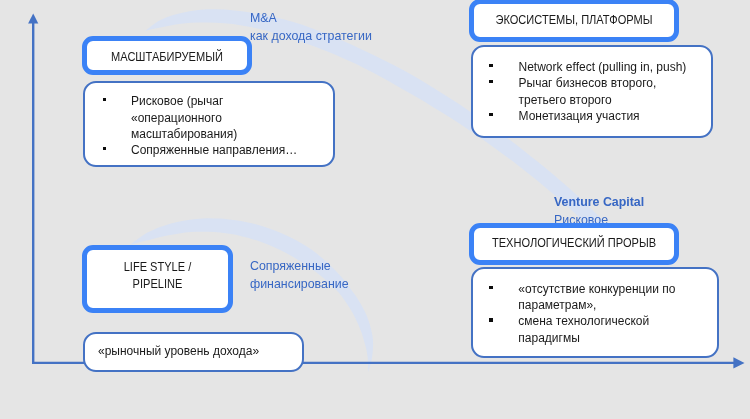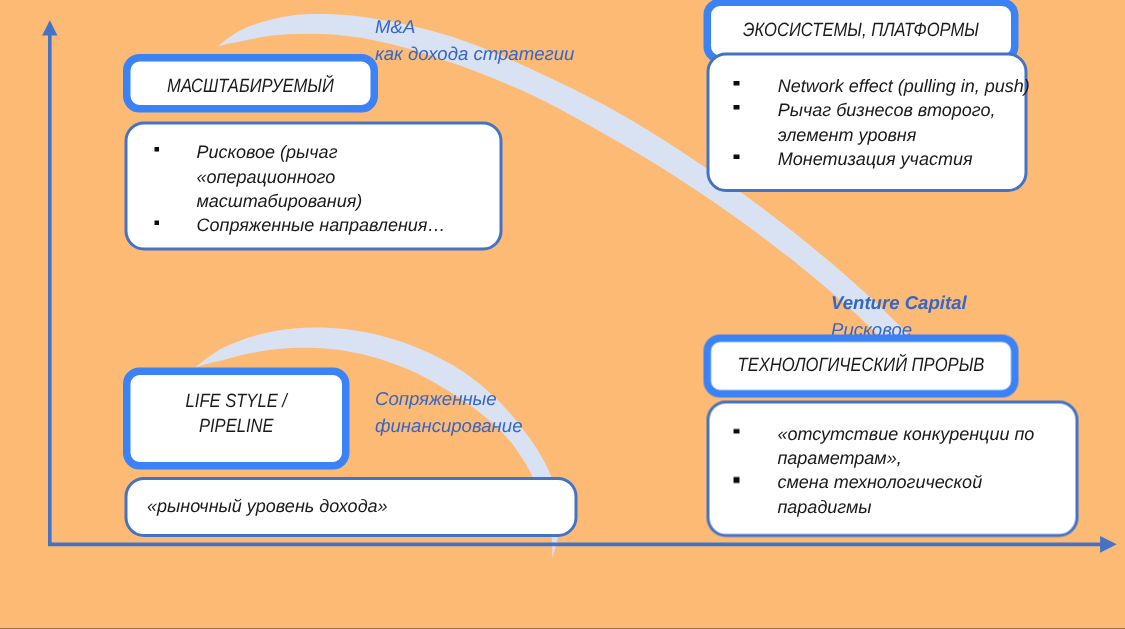--- a/index.html
+++ b/index.html
@@ -1,18 +1,18 @@
 <!DOCTYPE html>
 <html><head>
 <meta charset="utf-8">
 <style>
   html,body{margin:0;padding:0;background:#000;}
   body{width:750px;height:419px;overflow:hidden;font-family:"Liberation Sans",sans-serif;
        -webkit-font-smoothing:antialiased;}
-  #stage{position:relative;width:750px;height:419px;background:#fdba74;font-style:italic;}
+  #stage{position:relative;width:750px;height:419px;background:#e5e5e5;}
   svg.layer{position:absolute;left:0;top:0;width:750px;height:419px;}
   .hdr{position:absolute;background:#ffffff;border:5px solid #3b82f6;border-radius:11px;
        box-sizing:border-box;}
   .hdr .t{position:absolute;left:0;right:0;color:#1a1a1a;font-size:12.8px;white-space:pre;
           text-align:center;line-height:16.2px;transform:scaleX(0.864) translateZ(0);}
   .body{position:absolute;background:#ffffff;border:2.5px solid #4472C4;border-radius:13px;
         box-sizing:border-box;}
   .row{position:absolute;color:#1a1a1a;font-size:12px;line-height:16.2px;white-space:pre;transform:translateZ(0);}
   .bul{position:absolute;width:3.4px;height:3.2px;background:#0d0d0d;}
   .lbl{position:absolute;font-size:12.4px;line-height:18px;white-space:pre;color:#3767C4;transform:translateZ(0);}
@@ -48,35 +48,35 @@
     <div class="row" style="left:46px;top:10.8px;">Рисковое (рычаг
 «операционного
 масштабирования)</div>
     <div class="bul" style="left:17.5px;top:64.2px;"></div>
     <div class="row" style="left:46px;top:59.4px;">Сопряженные направления…</div>
   </div>
 
   <div class="hdr" style="left:469px;top:-1px;width:210px;height:43px;">
     <div class="t" style="top:7.8px;">ЭКОСИСТЕМЫ, ПЛАТФОРМЫ</div>
   </div>
-  <div class="body" style="left:471px;top:35px;width:214px;height:92.5px;">
+  <div class="body" style="left:471px;top:45px;width:242px;height:92.5px;">
     <div class="bul" style="left:16.4px;top:16.9px;"></div>
     <div class="row" style="left:45.5px;top:12.1px;">Network effect (pulling in, push)</div>
     <div class="bul" style="left:16.4px;top:33.2px;"></div>
     <div class="row" style="left:45.5px;top:28.3px;">Рычаг бизнесов второго,
-элемент уровня</div>
+третьего второго</div>
     <div class="bul" style="left:16.4px;top:66px;"></div>
     <div class="row" style="left:45.5px;top:60.7px;">Монетизация участия</div>
   </div>
 
   <div class="hdr" style="left:82px;top:245px;width:151px;height:68px;">
     <div class="t" style="top:9.3px;">LIFE STYLE /
 PIPELINE</div>
   </div>
-  <div class="body" style="left:83px;top:318px;width:302px;height:39.5px;padding-left:48px;">
+  <div class="body" style="left:83px;top:332px;width:221px;height:39.5px;padding-left:48px;">
     <div class="row" style="left:13px;top:9px;">«рыночный уровень дохода»</div>
   </div>
 
   <div class="hdr" style="left:469px;top:223px;width:210px;height:42px;padding-left:32px;">
     <div class="t" style="top:7.0px;">ТЕХНОЛОГИЧЕСКИЙ ПРОРЫВ</div>
   </div>
   <div class="body" style="left:471px;top:266.5px;width:248px;height:91px;">
     <div class="bul" style="left:16.4px;top:17.4px;"></div>
     <div class="row" style="left:45.3px;top:12.3px;">«отсутствие конкуренции по
 параметрам»,</div>

